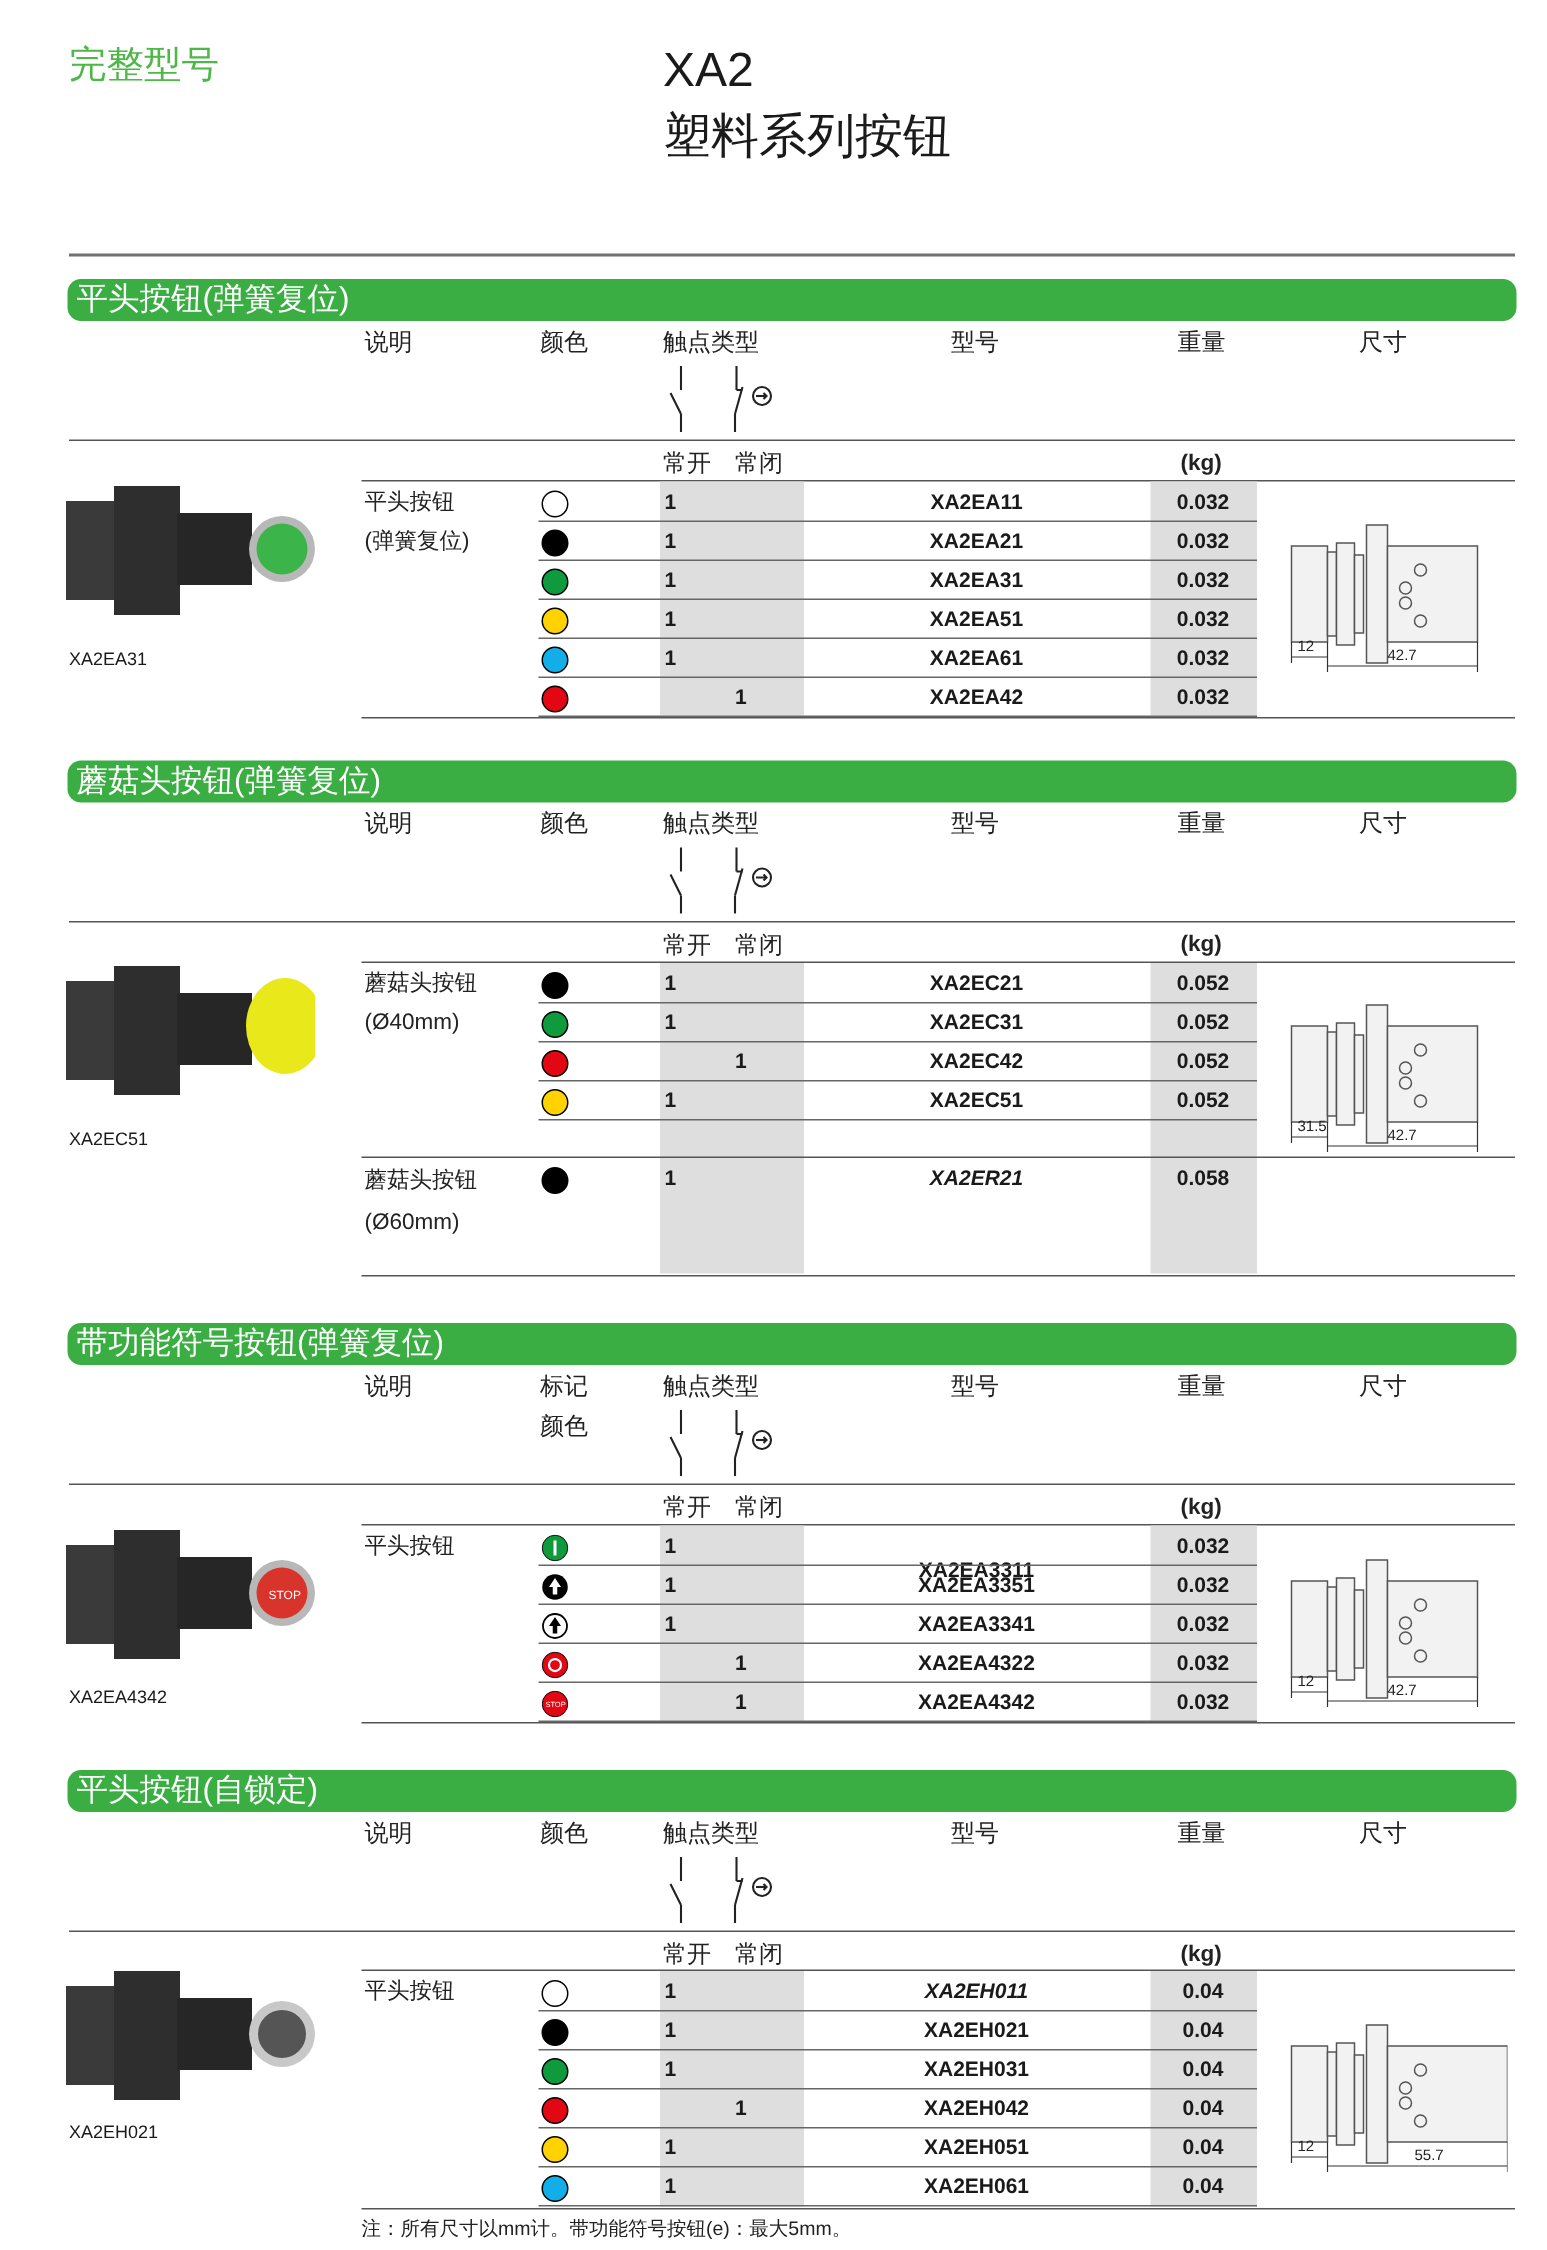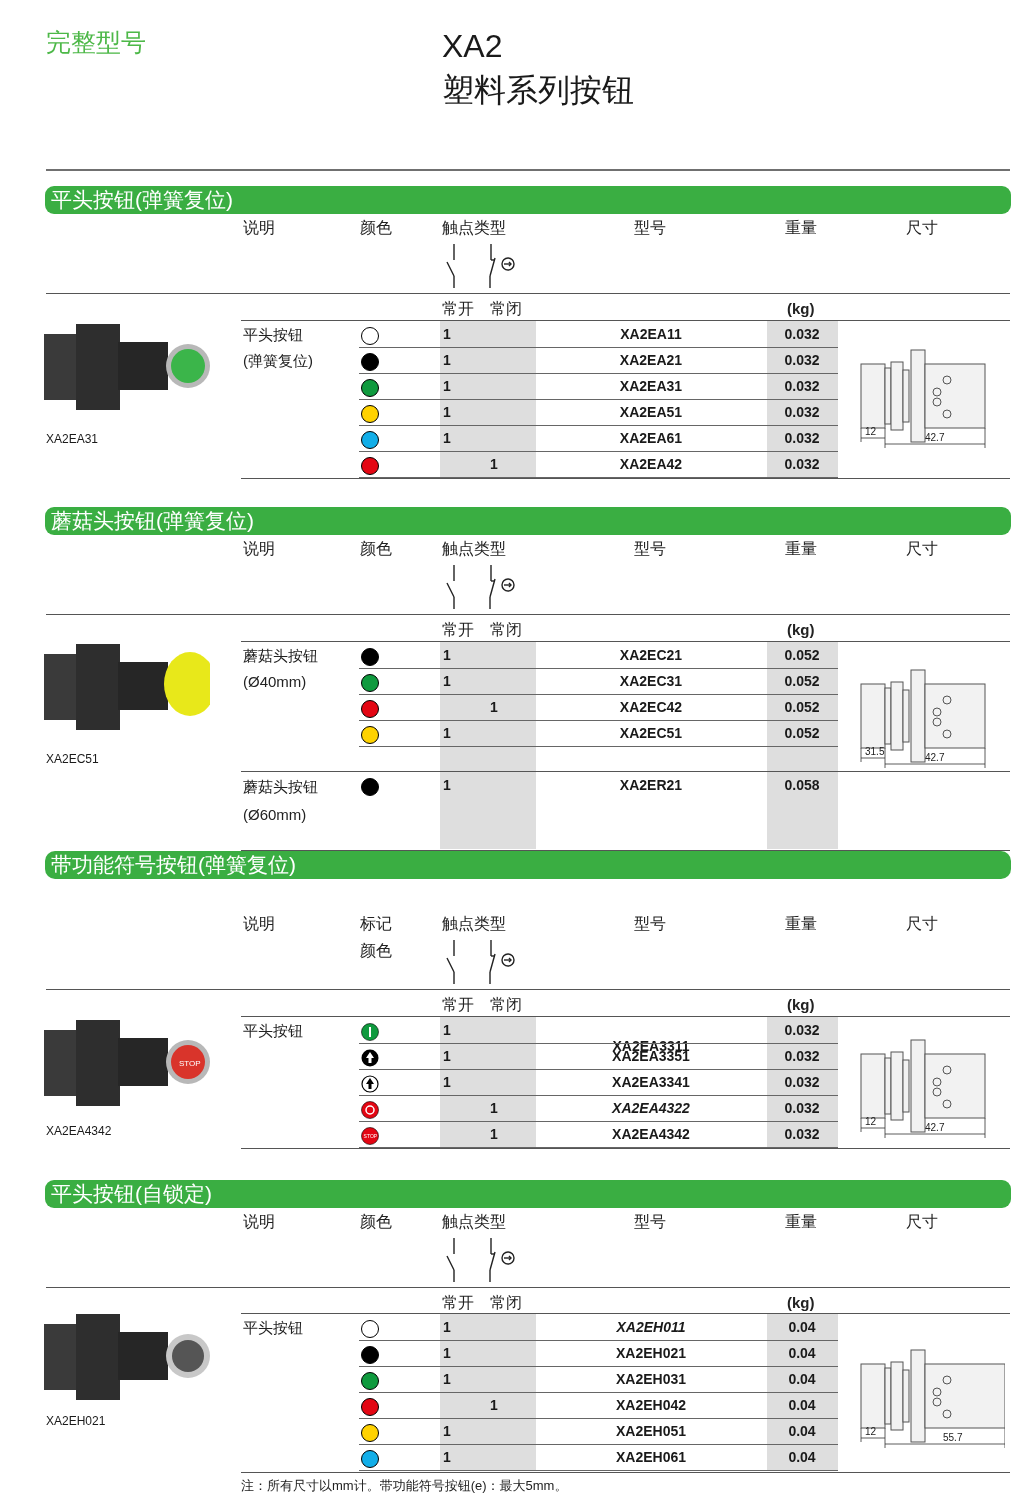--- a/index.html
+++ b/index.html
@@ -223,21 +223,21 @@
       </div>
       <div class="sub-rule" style="top: 771px;"></div>
       <div class="desc" style="left: 243px; top: 773px; line-height: 28px;">
         <div>蘑菇头按钮</div>
         <div>(Ø60mm)</div>
       </div>
       <div class="row" style="top: 773px;">
         <div class="dot" style="background: rgb(0, 0, 0);"></div>
         <div class="cell" style="left: 202px;">1</div>
         <div class="cell" style="left: 249px;"></div>
-        <div class="cell" style="left: 300px; width: 220px; text-align: center;">XA2ER21</div>
+        <div class="cell" style="left: 300px; width: 220px; text-align: center; font-style: italic;">XA2ER21</div>
         <div class="cell" style="left: 526px; width: 70px; text-align: center;">0.058</div>
       </div>
       <div class="sub-rule" style="top: 850px;"></div>
       <div class="photo" style="left: 40px; top: 636px; width: 170px; height: 100px;"><svg width="170" height="100" viewBox="0 0 170 100">
           <rect x="4" y="18" width="44" height="66" fill="#3a3a3a"></rect>
           <rect x="36" y="8" width="44" height="86" fill="#2e2e2e"></rect>
           <rect x="78" y="26" width="50" height="48" fill="#262626"></rect>
           <ellipse cx="150" cy="48" rx="26" ry="32" fill="#e8e81a"></ellipse>
         </svg></div>
       <div class="photo-label" style="left: 46px; top: 752px;">XA2EC51</div>
@@ -257,21 +257,21 @@
           <g stroke="#333" stroke-width="0.8">
             <line x1="6" y1="98" x2="30" y2="98"></line>
             <line x1="30" y1="104" x2="130" y2="104"></line>
             <line x1="6" y1="88" x2="6" y2="102"></line>
             <line x1="30" y1="88" x2="30" y2="108"></line>
             <line x1="130" y1="88" x2="130" y2="108"></line>
           </g>
         </svg><div style="position: absolute; left: 10px; top: 86px; font-size: 10px; color: rgb(34, 34, 34);">31.5</div><div style="position: absolute; left: 70px; top: 92px; font-size: 10px; color: rgb(34, 34, 34);">42.7</div></div>
     </div>
     <div class="section" style="top: 0px;">
-      <div class="banner" style="top: 851px; border-radius: 10px;">带功能符号按钮(弹簧复位)</div>
+      <div class="banner" style="top: 882px;">带功能符号按钮(弹簧复位)</div>
       <div class="hdr" style="left: 243px; top: 914px;">说明</div>
       <div class="hdr" style="left: 360px; top: 914px;">标记</div>
       <div class="hdr" style="left: 360px; top: 941px;">颜色</div>
       <div class="hdr" style="left: 442px; top: 914px;">触点类型</div>
       <div class="hdr" style="left: 634px; top: 914px;">型号</div>
       <div class="hdr" style="left: 785px; top: 914px;">重量</div>
       <div class="hdr" style="left: 906px; top: 914px;">尺寸</div>
       <div class="sym" style="left: 442px; top: 938px; width: 90px; height: 50px;"><svg width="90" height="50" viewBox="0 0 90 50">
           <g stroke="#222" stroke-width="1.4" fill="none">
             <line x1="12" y1="2" x2="12" y2="18"></line>
@@ -329,21 +329,21 @@
         <div class="cell" style="left: 526px; width: 70px; text-align: center;">0.032</div>
         <div class="rule"></div>
       </div>
       <div class="row" style="top: 1096px;">
         <div class="dot" style="border: none; background: transparent;"><svg width="18" height="18" viewBox="0 0 18 18">
             <circle cx="9" cy="9" r="8.5" fill="#e30613" stroke="#000" stroke-width="0.6"></circle>
             <circle cx="9" cy="9" r="4" fill="none" stroke="#fff" stroke-width="1.5"></circle>
           </svg></div>
         <div class="cell" style="left: 202px;"></div>
         <div class="cell" style="left: 249px;">1</div>
-        <div class="cell" style="left: 300px; width: 220px; text-align: center; font-style: italic;">XA2EA4322</div>
+        <div class="cell" style="left: 300px; width: 220px; text-align: center;">XA2EA4322</div>
         <div class="cell" style="left: 526px; width: 70px; text-align: center;">0.032</div>
         <div class="rule"></div>
       </div>
       <div class="row" style="top: 1122px;">
         <div class="dot" style="border: none; background: transparent;"><svg width="18" height="18" viewBox="0 0 18 18">
             <circle cx="9" cy="9" r="8.5" fill="#e30613" stroke="#000" stroke-width="0.6"></circle>
             <text x="2.6" y="11" font-size="5" fill="#fff" font-family="Liberation Sans, sans-serif">STOP</text>
           </svg></div>
         <div class="cell" style="left: 202px;"></div>
         <div class="cell" style="left: 249px;">1</div>

